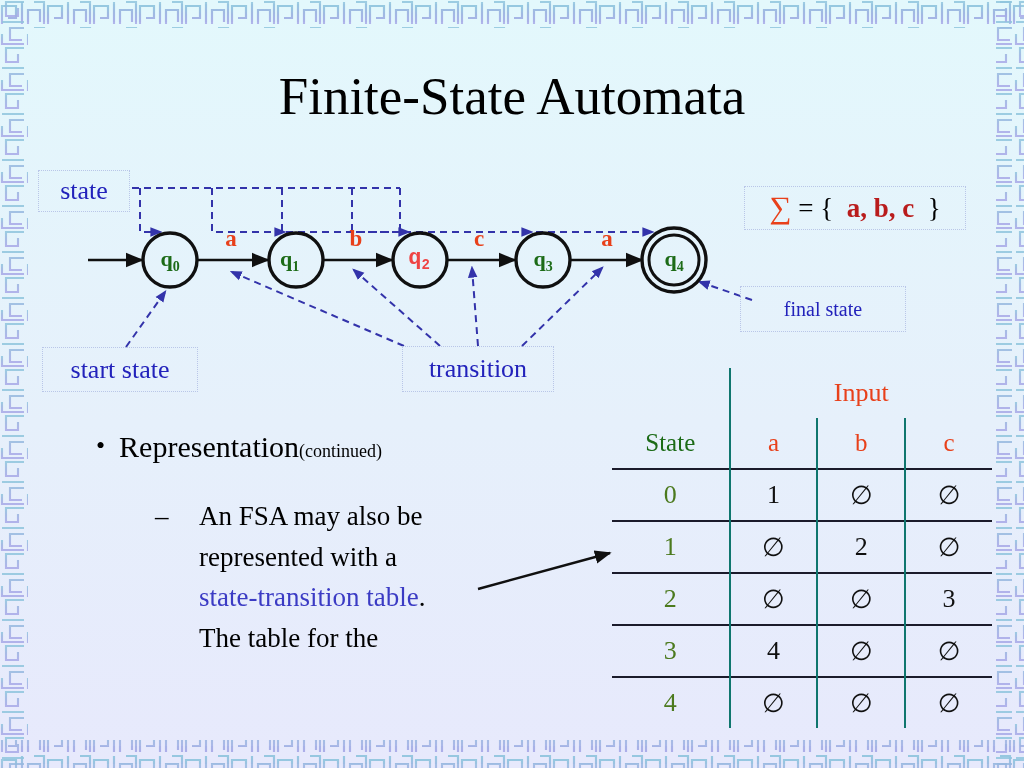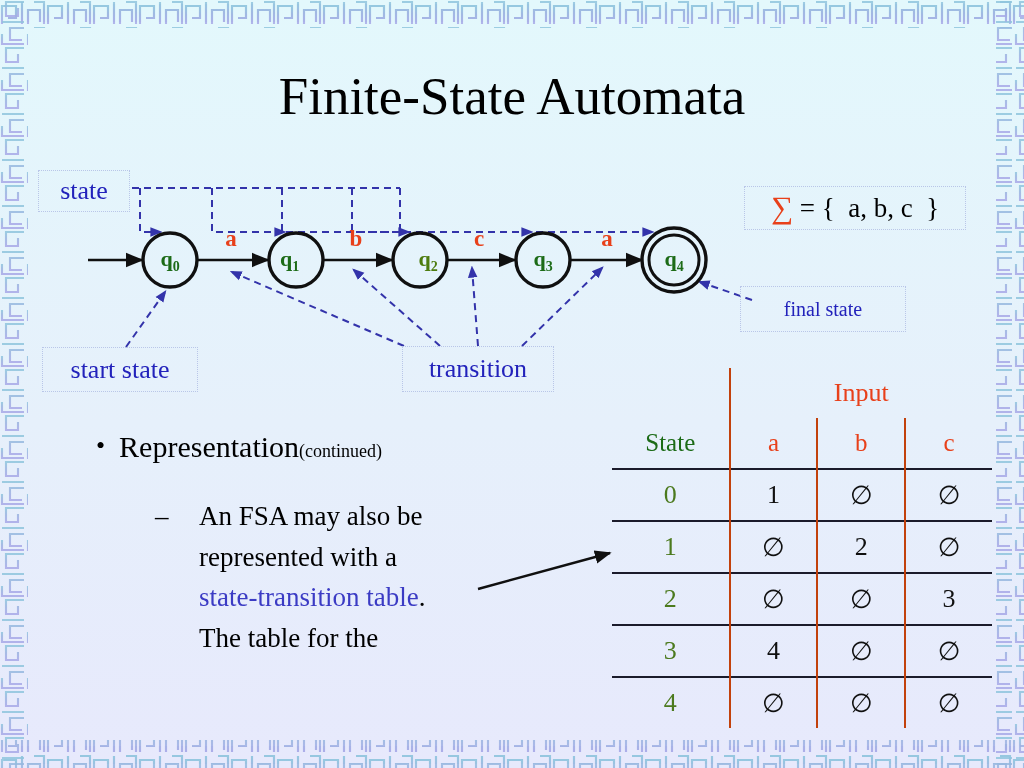--- a/index.html
+++ b/index.html
@@ -61,21 +61,21 @@
     width: 222px; height: 44px;
     border: 1px dotted #b9c6e8;
     box-sizing: border-box;
     display: flex; align-items: center; justify-content: center;
     font-size: 27px;
     color: #000;
     z-index: 4;
     white-space: pre;
   }
   #sigma-box .sym { color: #e8401a; font-size: 31px; }
-  #sigma-box .tok { color: #000000; }
+  #sigma-box .tok { color: #b91c1c; font-weight: bold; }
 
   
   #bullet-1 {
     position: absolute;
     left: 96px; top: 430px;
     font-size: 30px; color: #000;
     z-index: 3; white-space: nowrap;
   }
   #bullet-1 .dot { font-size: 26px; vertical-align: 3px; margin-right: 14px; }
   #bullet-1 .small { font-size: 18px; }
@@ -112,21 +112,21 @@
   .th-input {
     color: #e8401a; font-weight: bold; font-size: 26px;
     height: 46px !important;
   }
   .th-state { color: #1c6b17; font-weight: bold; font-size: 25px; }
   .th-sym   { color: #e8401a; font-weight: bold; font-size: 25px; }
   .cell-state { color: #4c7a1e; font-size: 26px; }
   .cell-val   { color: #101010; font-size: 26px; }
   .col-state { width: 106px; }
   .col-sym   { width: 78px; }
-  .vline-l   { border-left: 2px solid #c2410c; }
+  .vline-l   { border-left: 2px solid #0f766e; }
   .hline-t   { border-top: 2px solid #1b1b2b; }
 </style>
 </head>
 <body>
 
 <svg id="border-frame" width="1024" height="768" viewBox="0 0 1024 768">
   <defs>
     <linearGradient id="bordGrad" x1="0" y1="0" x2="0" y2="1">
       <stop offset="0%" stop-color="#8fc6dd"></stop>
       <stop offset="45%" stop-color="#9ab4e0"></stop>
@@ -207,22 +207,22 @@
     <circle cx="674" cy="260" r="32" fill="none" stroke="#101010" stroke-width="3.4"></circle>
     <circle cx="674" cy="260" r="25" fill="none" stroke="#101010" stroke-width="3.0"></circle>
   </g>
 </svg>
 
 <div style="position:absolute;left:0;top:0;width:1024px;height:768px;z-index:3;pointer-events:none;">
   <div style="position:absolute;left:154px;top:246px;width:32px;text-align:center;color:#1c6b17;
               font-weight:bold;font-size:22px;font-family:'Liberation Serif',serif;"><span>q</span><sub style="font-size:14px">0</sub></div>
   <div style="position:absolute;left:280px;top:246px;width:32px;text-align:left;color:#1c6b17;
               font-weight:bold;font-size:22px;font-family:'Liberation Serif',serif;"><span>q</span><sub style="font-size:14px">1</sub></div>
-  <div style="position:absolute;left:412px;top:246px;width:32px;text-align:center;color:#4d7c0f;
-              font-weight:bold;font-size:22px;font-family:Liberation Serif, serif;"><span>q</span><sub style="font-size:14px">2</sub></div>
+  <div style="position:absolute;left:403px;top:246px;width:32px;text-align:center;color:#ef4444;
+              font-weight:bold;font-size:22px;font-family:Liberation Mono, monospace;"><span>q</span><sub style="font-size:14px">2</sub></div>
   <div style="position:absolute;left:527px;top:246px;width:32px;text-align:center;color:#1c6b17;
               font-weight:bold;font-size:22px;font-family:'Liberation Serif',serif;"><span>q</span><sub style="font-size:14px">3</sub></div>
   <div style="position:absolute;left:658px;top:246px;width:32px;text-align:center;color:#1c6b17;
               font-weight:bold;font-size:22px;font-family:'Liberation Serif',serif;"><span>q</span><sub style="font-size:14px">4</sub></div>
 
   <div style="position:absolute;left:216px;top:226px;width:30px;text-align:center;color:#e8401a;
               font-weight:bold;font-size:23px;font-family:'Liberation Serif',serif;">a</div>
   <div style="position:absolute;left:341px;top:226px;width:30px;text-align:center;color:#e8401a;
               font-weight:bold;font-size:23px;font-family:'Liberation Serif',serif;">b</div>
   <div style="position:absolute;left:464px;top:226px;width:30px;text-align:center;color:#e8401a;

